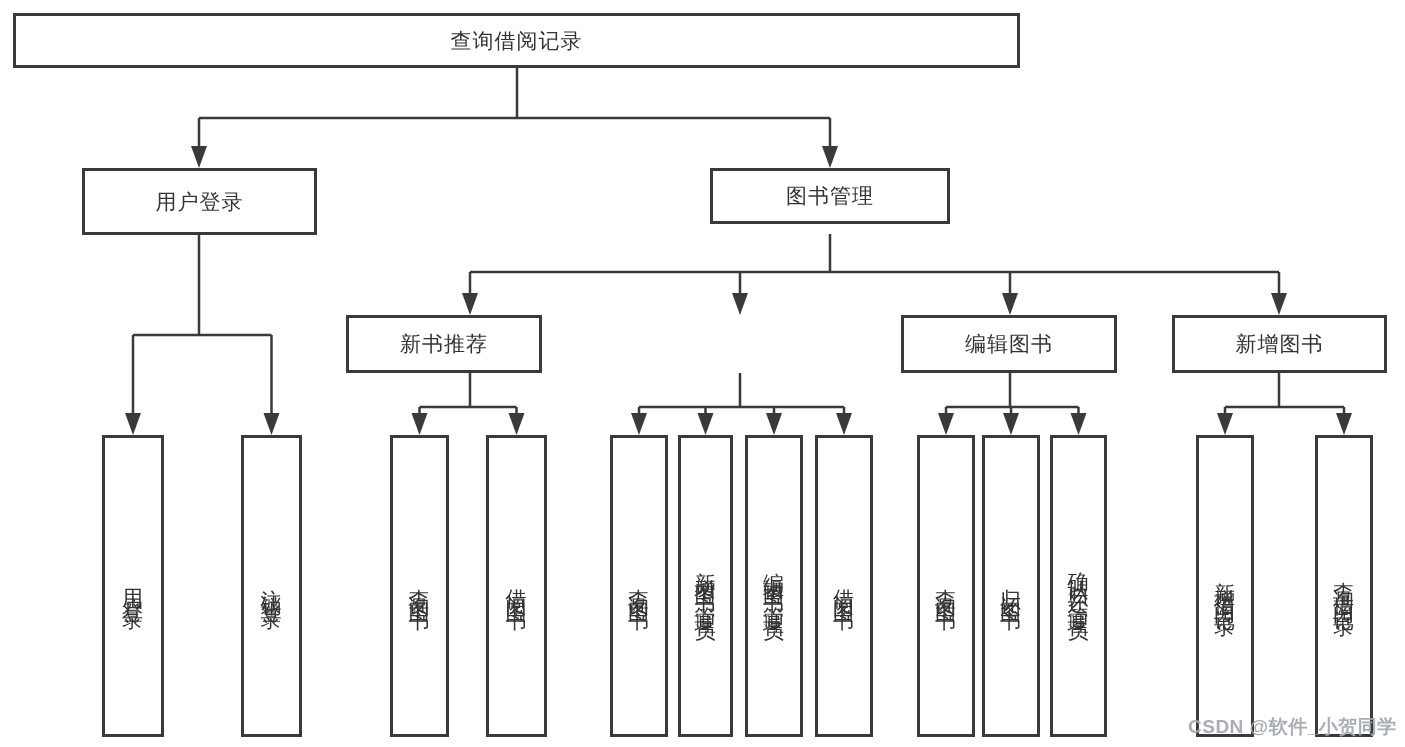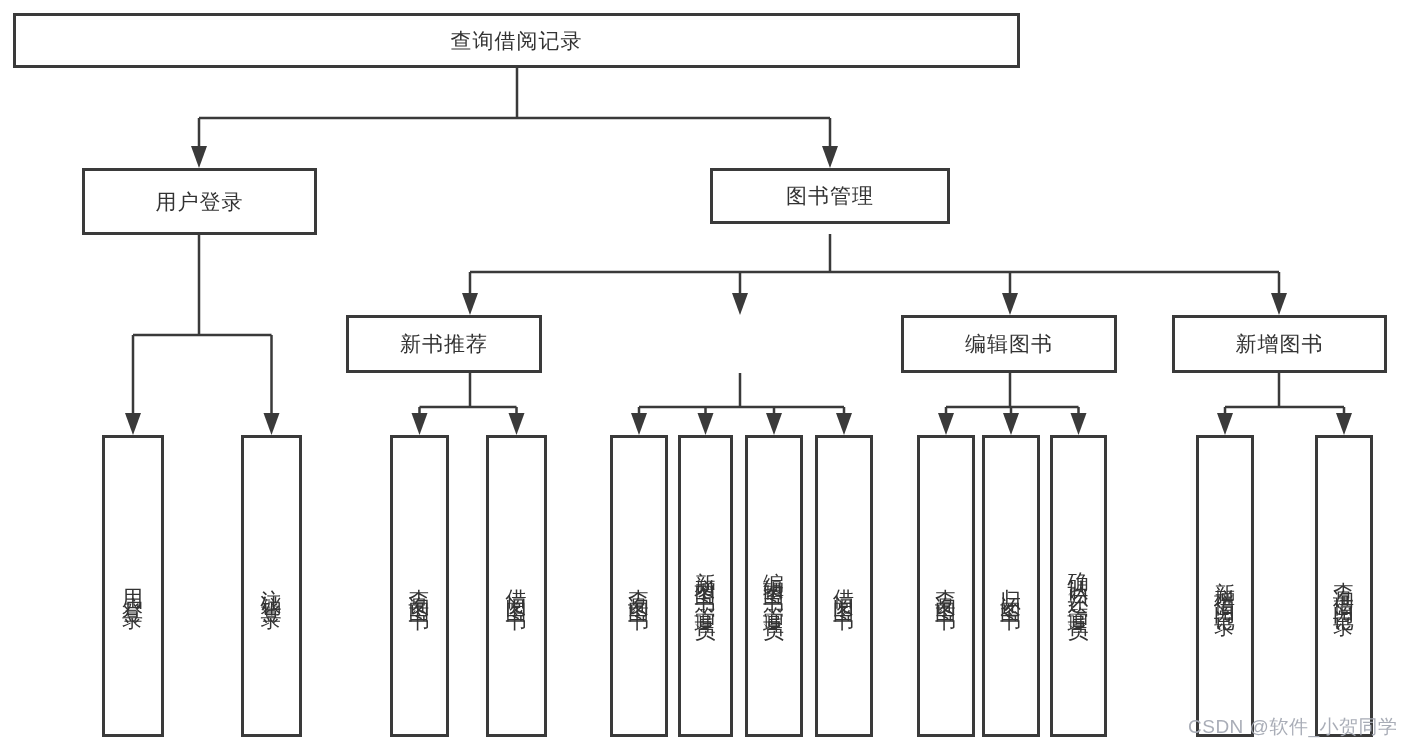--- a/index.html
+++ b/index.html
@@ -46,20 +46,21 @@
   }
   .watermark {
     position: absolute;
     left: 1188px;
     top: 714px;
     font-size: 19px;
     color: rgba(164, 169, 179, 0.95);
     white-space: nowrap;
     z-index: 3;
     letter-spacing: 0.5px;
+    font-weight: bold;
   }
 </style>
 </head>
 <body>
 
 <div id="stage">
 
   <svg id="connectors" width="1405" height="747" viewBox="0 0 1405 747">
     <path fill="none" stroke="#3a3a3a" stroke-width="2.5" d="
       M517 68 V118 M199 118 H830 M199 118 V148 M830 118 V148

